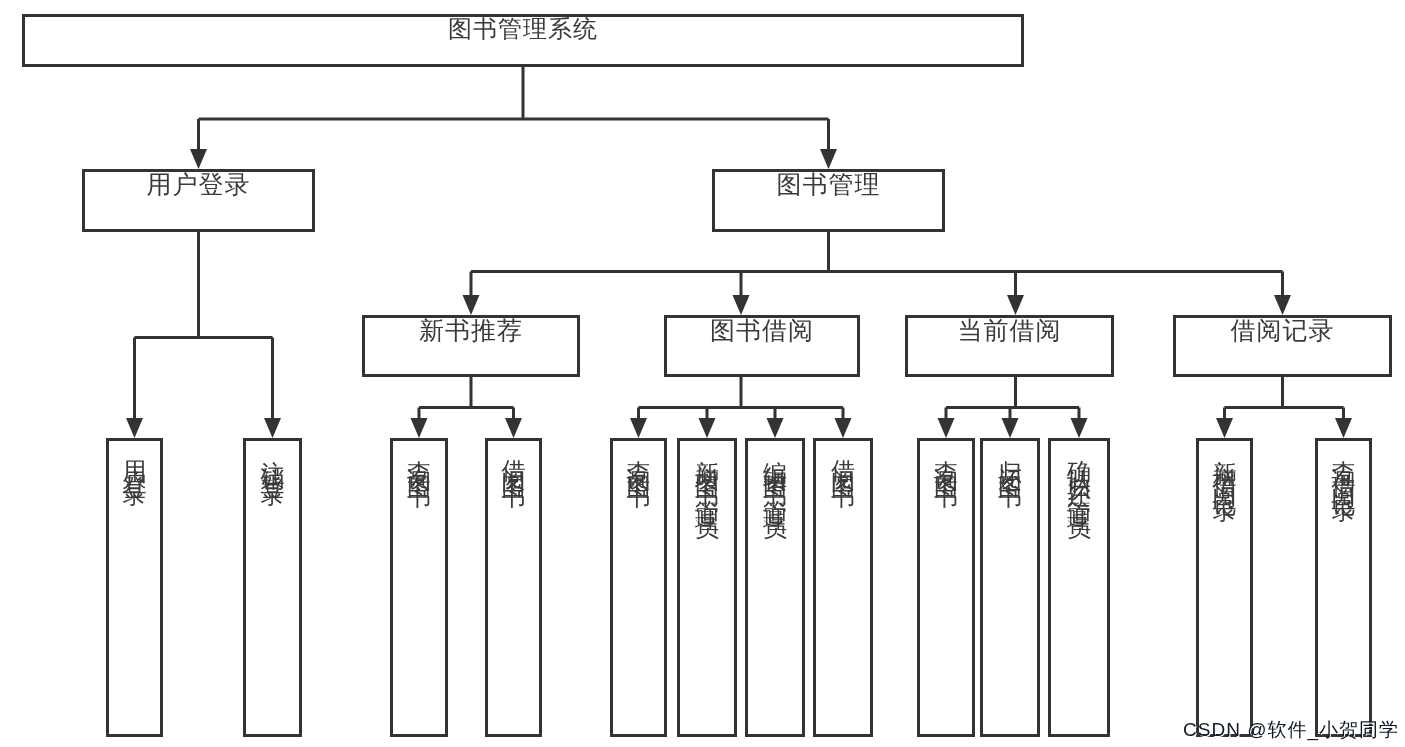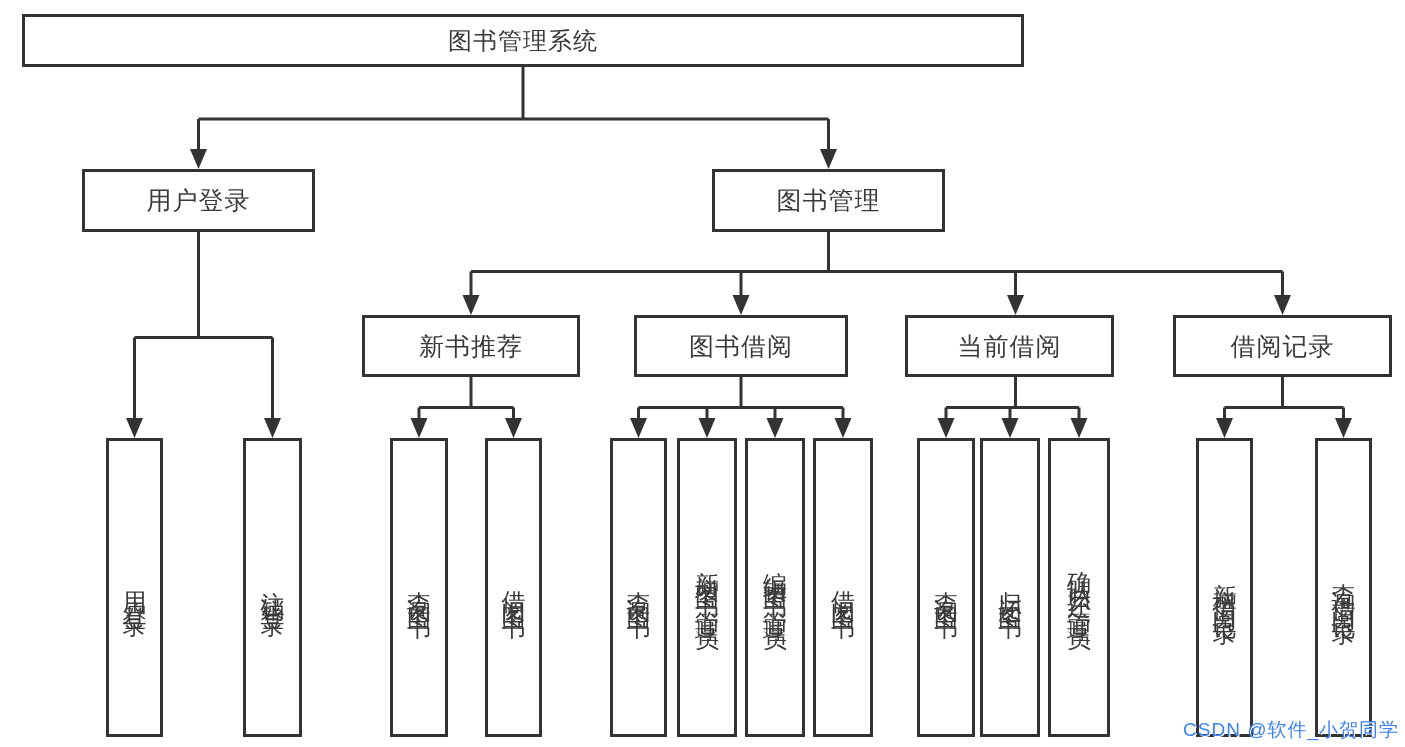--- a/index.html
+++ b/index.html
@@ -16,21 +16,21 @@
     position: absolute;
     left: 0; top: 0;
     width: 1405px; height: 747px;
     pointer-events: none;
   }
   .node {
     position: absolute;
     border: 3px solid #333333;
     background: #ffffff;
     display: flex;
-    align-items: center;
+    align-items: flex-start;
     justify-content: center;
     color: #3a3a3a;
   }
   .hlabel {
     font-size: 25px;
     letter-spacing: 1px;
     white-space: nowrap;
     line-height: 1;
   }
   .root-label { font-size: 24px; }
@@ -40,21 +40,21 @@
     font-size: 24px;
     letter-spacing: 8px;
     line-height: 1;
     white-space: nowrap;
   }
   .watermark {
     position: absolute;
     right: 6px;
     bottom: 4px;
     font-size: 19px;
-    color: #3b82f6;
+    color: #0f172a;
     letter-spacing: 1px;
     text-shadow: 1px 1px 0 #ffffff;
     white-space: nowrap;
   }
 </style>
 </head>
 <body>
 
 <div class="canvas">
 
@@ -98,21 +98,21 @@
   <div class="node" style="left:82px; top:169px; width:233px; height:63px">
     <span class="hlabel">用户登录</span>
   </div>
   <div class="node" style="left:712px; top:169px; width:233px; height:63px">
     <span class="hlabel">图书管理</span>
   </div>
 
   <div class="node" style="left:362px; top:315px; width:218px; height:62px">
     <span class="hlabel">新书推荐</span>
   </div>
-  <div class="node" style="left:634px; top:315px; width:214px; height:62px">
+  <div class="node" style="left:664px; top:315px; width:196px; height:62px">
     <span class="hlabel">图书借阅</span>
   </div>
   <div class="node" style="left:905px; top:315px; width:209px; height:62px">
     <span class="hlabel">当前借阅</span>
   </div>
   <div class="node" style="left:1173px; top:315px; width:219px; height:62px">
     <span class="hlabel">借阅记录</span>
   </div>
 
   <div class="node vnode" style="left:106px; top:438px; width:57px; height:299px">

